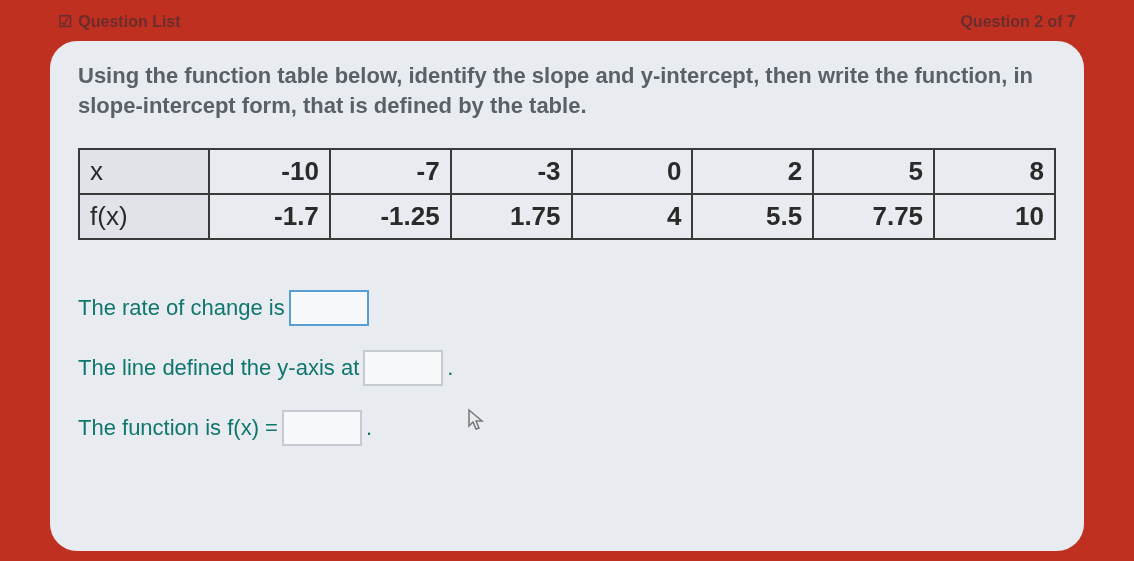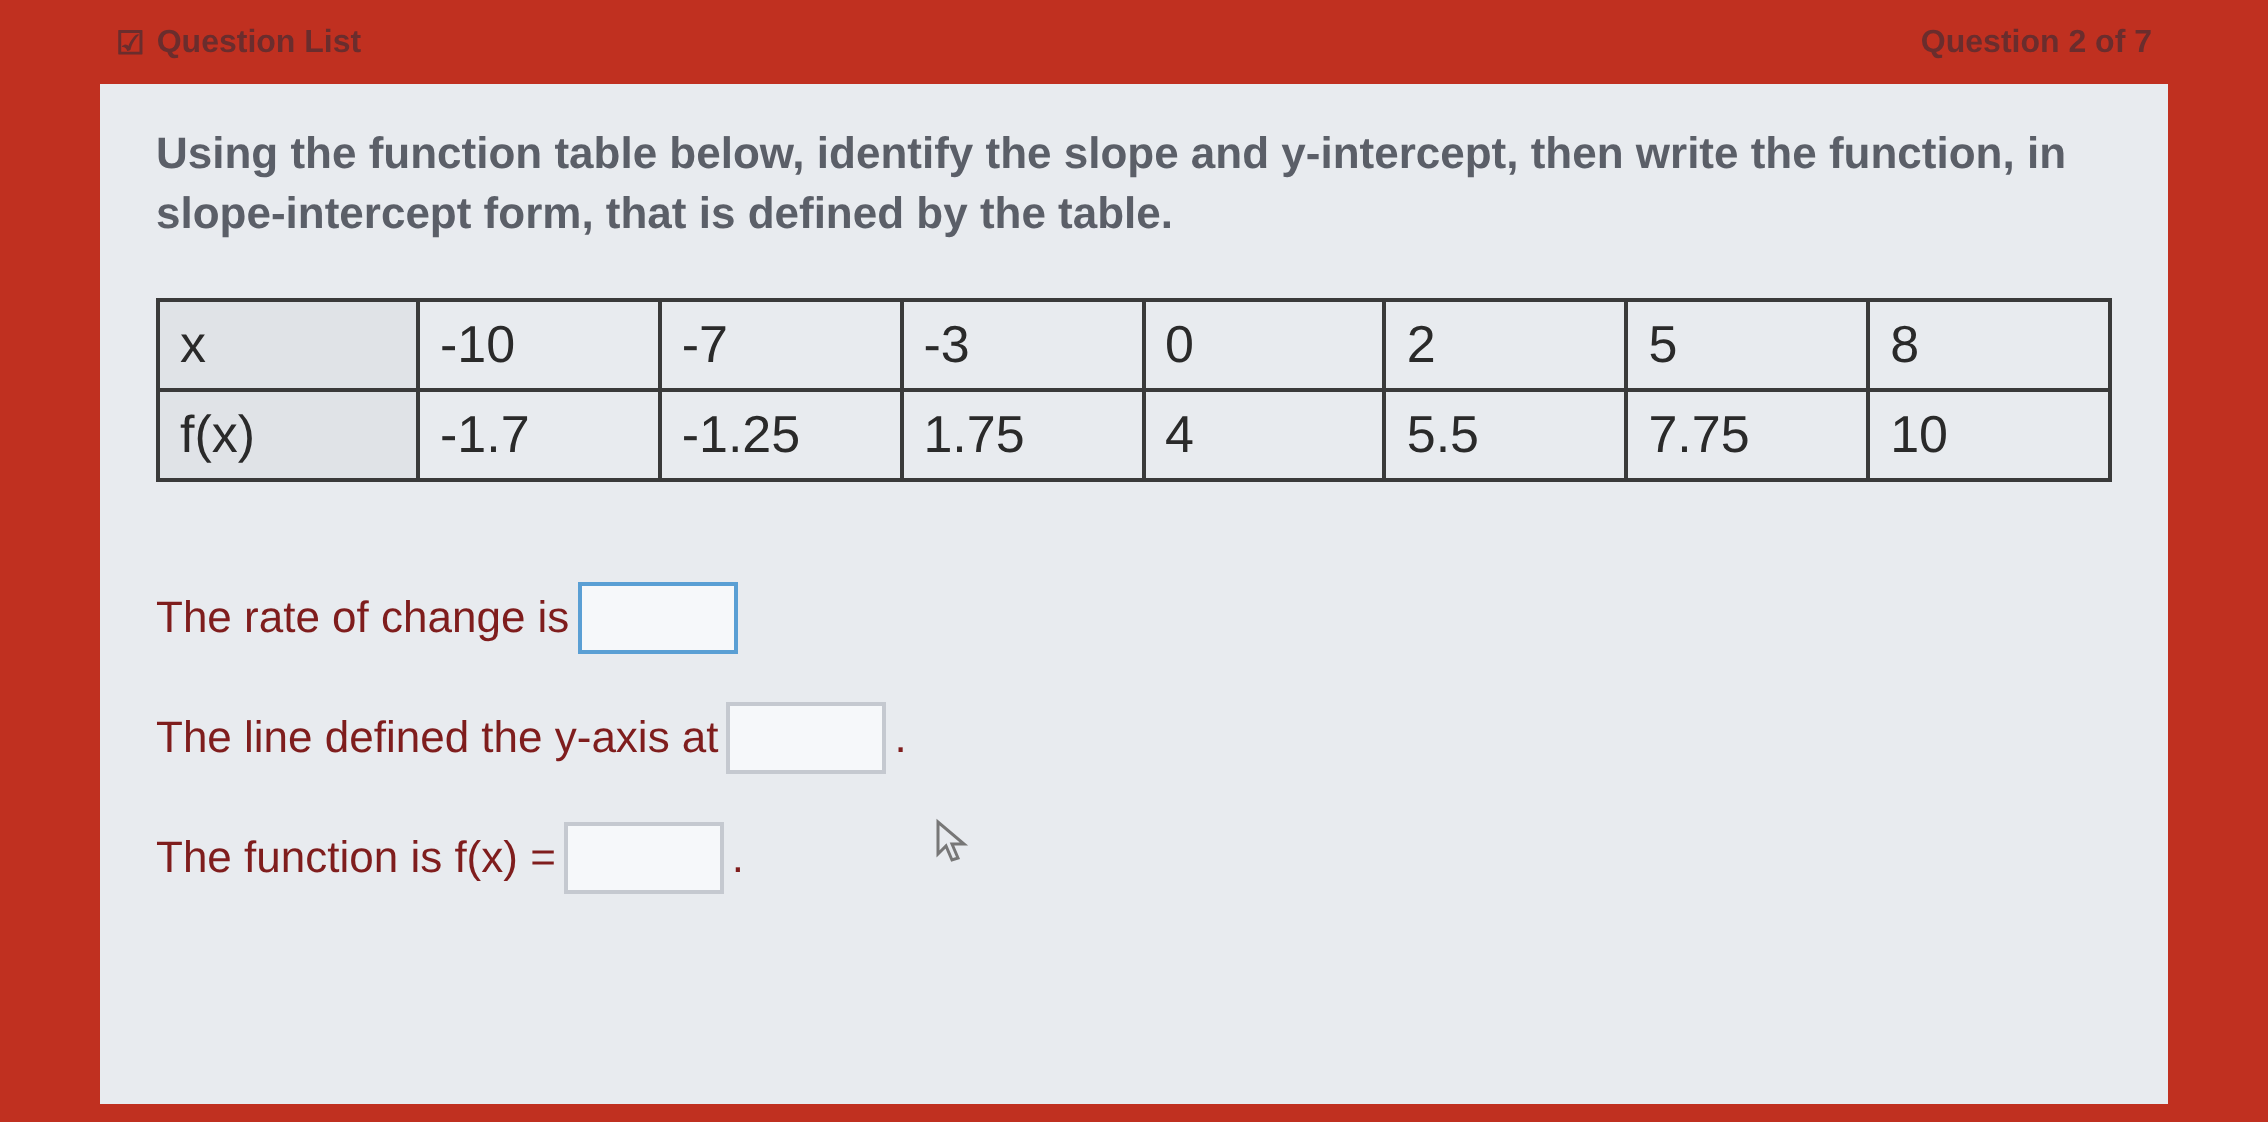--- a/index.html
+++ b/index.html
@@ -22,54 +22,56 @@
     }
     .header-left {
       display: flex;
       align-items: center;
       gap: 6px;
     }
     .content {
       background: #e8ebef;
       padding: 20px 28px 40px 28px;
       min-height: 510px;
+      border-radius: 27px;
     }
     .question-text {
       color: #5b5f68;
       font-size: 22px;
       font-weight: 600;
       line-height: 1.35;
       margin-bottom: 28px;
       filter: blur(0.3px);
     }
     .func-table {
       border-collapse: collapse;
       width: 100%;
       margin-bottom: 50px;
     }
     .func-table td {
       border: 2px solid #3a3a3a;
       padding: 6px 10px;
       font-size: 26px;
-      font-weight: 400;
+      font-weight: 700;
       color: #2a2a2a;
+      text-align: right;
       height: 44px;
       min-width: 90px;
     }
     .func-table td.row-header {
       text-align: left;
       font-weight: 500;
       background: #e0e3e7;
       width: 130px;
     }
     .answer-line {
       display: flex;
       align-items: center;
       gap: 4px;
-      color: #7f1d1d;
+      color: #0f766e;
       font-size: 22px;
       margin-bottom: 24px;
       text-align: right;
     }
     .input-box {
       border: 2px solid #5a9fd4;
       background: #f6f8fa;
       min-width: 80px;
       height: 36px;
       display: inline-block;

